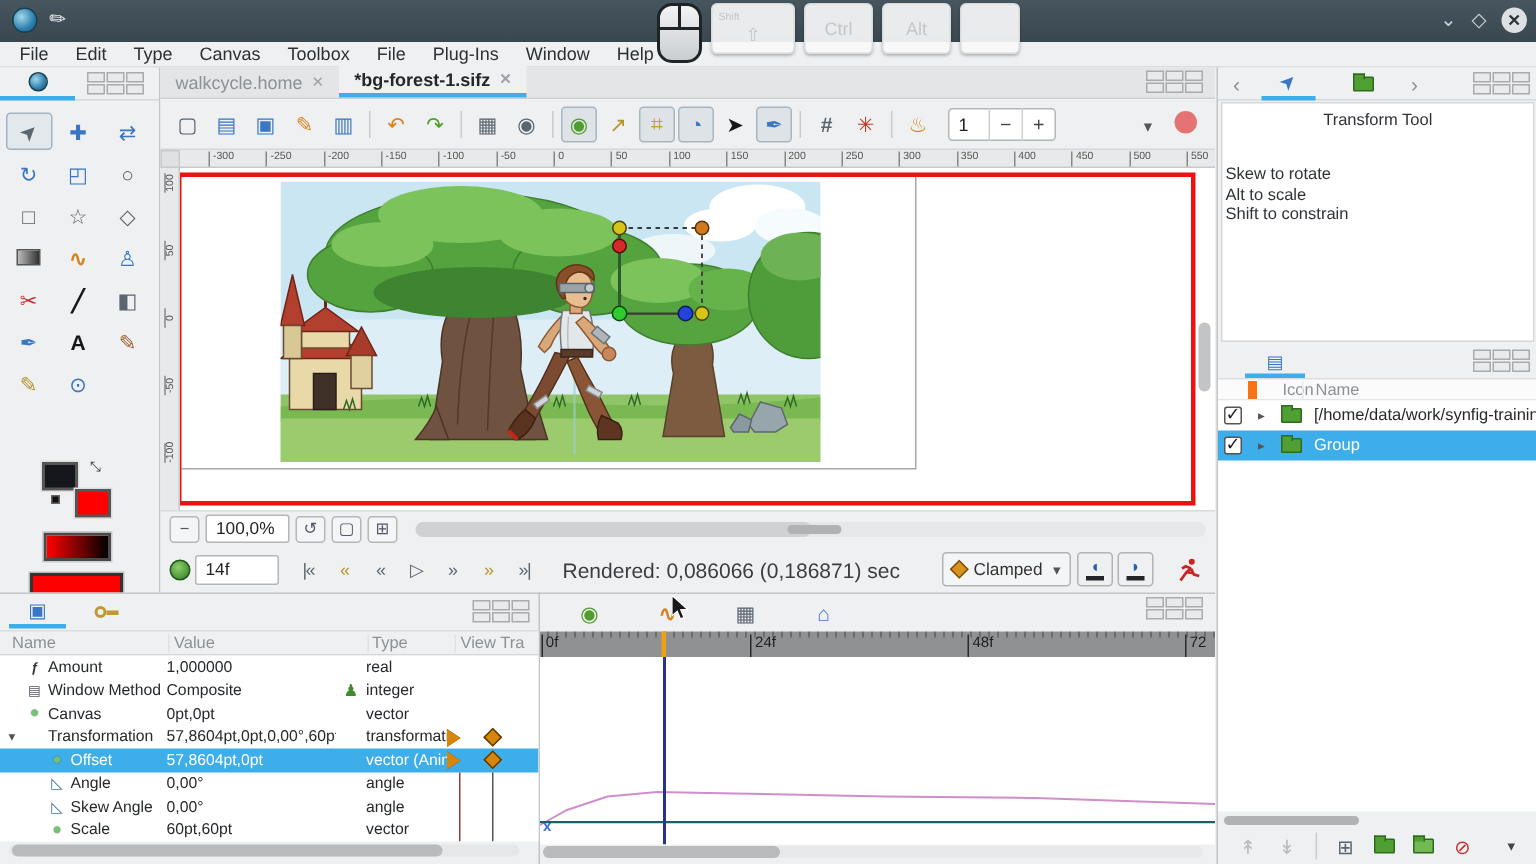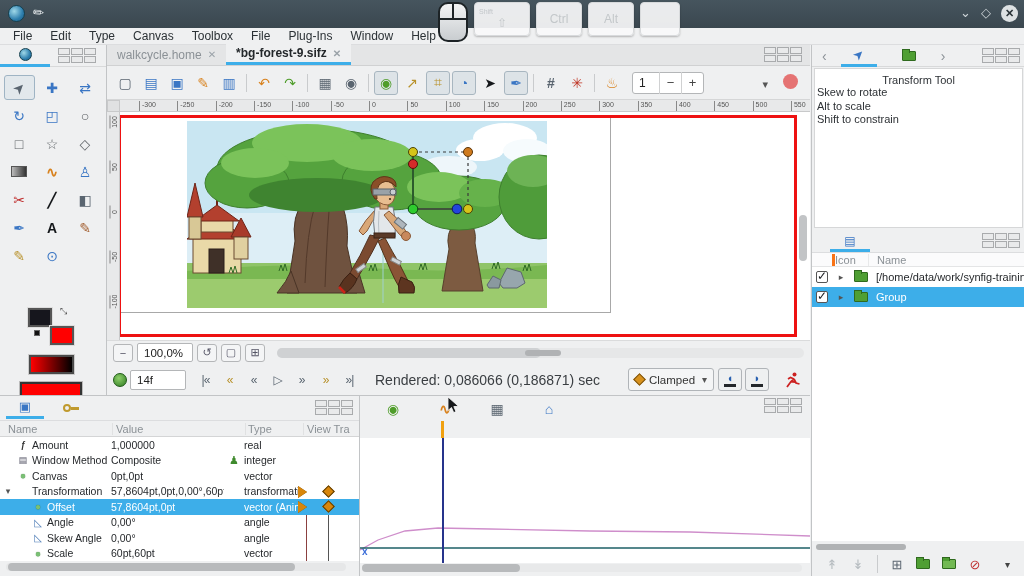--- a/index.html
+++ b/index.html
@@ -175,30 +175,30 @@
   .cv-scrollrow .thumb { position:absolute; left:0; top:0; width:158px; height:8px; background:#b8babc; border-radius:4px; }
 
   
   .tooloptions { position:absolute; left:811px; top:45px; width:213px; height:187px; background:#eff0f1; border-left:1px solid #c2c4c6; }
   .to-tabs { height:22px; display:flex; align-items:center; gap:14px; padding-left:10px; position:relative; border-bottom:1px solid #d8d9da; }
   .to-nav { color:#8a9096; font-size:14px; }
   .to-tab { width:36px; height:22px; display:flex; align-items:center; justify-content:center; font-size:13px; }
   .to-dock { position:absolute; right:4px; top:3px; }
   .to-body { position:absolute; left:2px; top:23px; width:209px; height:160px; background:#fff; border:1px solid #d6d7d8;
     font-size:11px; color:#2e3236; padding-top:5px; }
-  .to-title { text-align:center; margin-bottom:0; }
+  .to-title { text-align:center; margin-bottom:24px; }
   .to-hint { padding-left:2px; line-height:13.5px; }
 
   .layerspanel { position:absolute; left:811px; top:232px; width:213px; height:344px; background:#eff0f1; border-left:1px solid #c2c4c6; }
   .ly-tabs { height:20px; display:flex; align-items:center; padding-left:18px; position:relative; }
   .ly-tab { width:40px; height:20px; display:flex; align-items:center; justify-content:center; font-size:12px; }
   .ly-dock { position:absolute; right:4px; top:1px; }
   .ly-header { height:15px; display:flex; align-items:center; background:#fbfbfc; border-top:1px solid #dcdddf; border-bottom:1px solid #e4e5e6;
     font-size:11px; color:#8b9196; }
-  .lh-cb { width:20px; } .lh-icon { width:36px; padding-left:0; border-left:3px solid #f97316; } .lh-name { flex:1; border-left:1px solid #e8e9ea; padding-left:8px; }
+  .lh-cb { width:20px; } .lh-icon { width:36px; padding-left:17px; border-left:6px solid #f97316; } .lh-name { flex:1; border-left:1px solid #e8e9ea; padding-left:8px; }
   .ly-rows { background:#fff; height:274px; }
   .ly-row { height:20px; display:flex; align-items:center; font-size:11px; color:#26292c; }
   .ly-row.selected { background:#3daee9; color:#fff; }
   .cbx { width:12px; height:12px; border:1px solid #555; background:#fff; border-radius:2px; position:relative; margin-left:4px; flex:none; }
   .cbx.c::after { content:"✓"; position:absolute; top:-3px; left:0px; font-size:12px; color:#1d2024; }
   .ly-exp { width:14px; text-align:center; color:#555; font-size:9px; margin-left:6px; flex:none; }
   .folder { width:14px; height:10px; background:#4f9f33; border:1px solid #2f6a1e; border-radius:1px; position:relative; margin-left:6px; flex:none; }
   .folder::before { content:""; position:absolute; top:-3px; left:-1px; width:6px; height:3px; background:#4f9f33; border:1px solid #2f6a1e; border-bottom:none; }
   .folder.open { background:#72b953; }
   .ly-name { padding-left:8px; overflow:hidden; white-space:nowrap; flex:1; }
@@ -336,21 +336,21 @@
   </div>
 
   <div class="canvaspanel">
     <div class="doc-tabs">
 
     <div class="doc-tab">
           <span>walkcycle.home</span>
           <span class="x">✕</span>
         </div>
         <div class="doc-tab active">
-          <span>*bg-forest-9.sifz</span>
+          <span>*bg-forest-1.sifz</span>
           <span class="x">✕</span>
         </div>
       </div>
     <div class="doc-dock dockgrid" style="position:absolute; right:8px; top:2px;">
         <i></i>
         <i></i>
         <i></i>
         <i></i>
         <i></i>
         <i></i>
@@ -752,20 +752,26 @@
         <i></i>
         <i></i>
         <i></i>
         <i></i>
         <i></i>
         <i></i>
       </div>
     <svg class="pointer" width="12" height="17" viewBox="0 0 12 17">
       <polygon points="0,0 0,13.5 3.5,10.5 5.7,15.6 8,14.6 5.8,9.6 10.5,9.3" fill="#16181b" stroke="#fff" stroke-width="0.8"></polygon>
     </svg>
+    <div class="timebar">
+      <div class="mticks"></div>
+      <span style="display:contents">
+        
+      <span class="tick" style="left: 0.2%;">0f</span><span class="tick" style="left: 31.2%;">24f</span><span class="tick" style="left: 63.4%;">48f</span><span class="tick" style="left: 95.6%;">72</span></span>
+    </div>
     <div class="tcursor"></div>
     <div class="curvearea">
       <svg width="450" height="125" viewBox="0 0 450 125" preserveAspectRatio="none">
         <polyline fill="none" stroke="#cf8ecb" stroke-width="1.3" points="0,112 18,102 45,93 78,90 130,91 230,93 330,94 450,98"></polyline>
         <line x1="0" y1="110" x2="450" y2="110" stroke="#1d5f66" stroke-width="1.5"></line>
       </svg>
       <div class="vline"></div>
       <span class="xmark">x</span>
     </div>
     <div class="cv-scrollrow">

